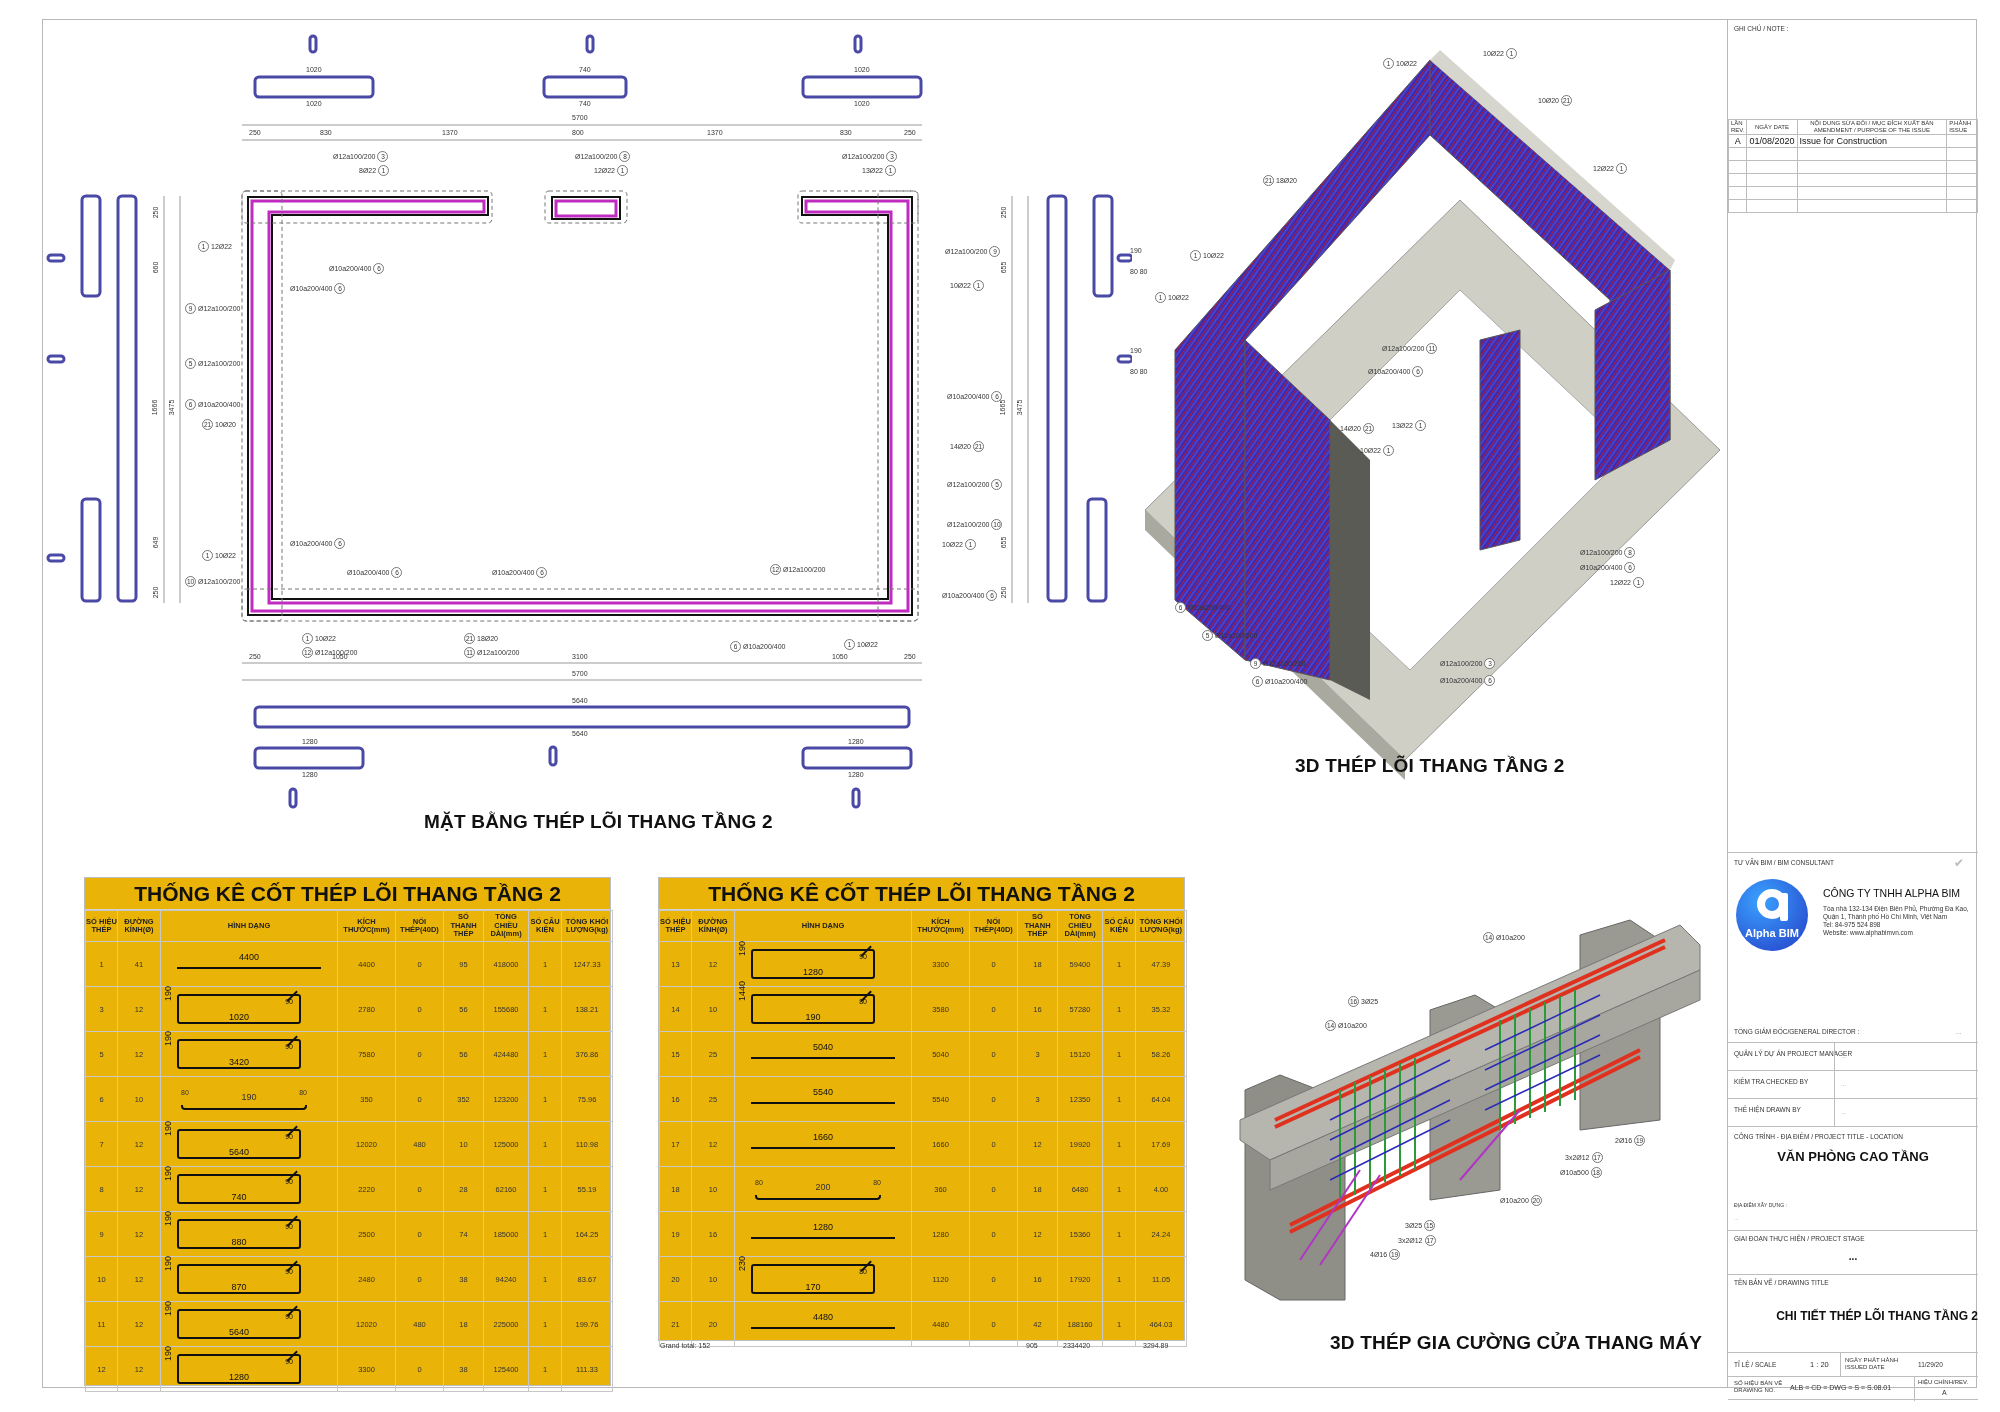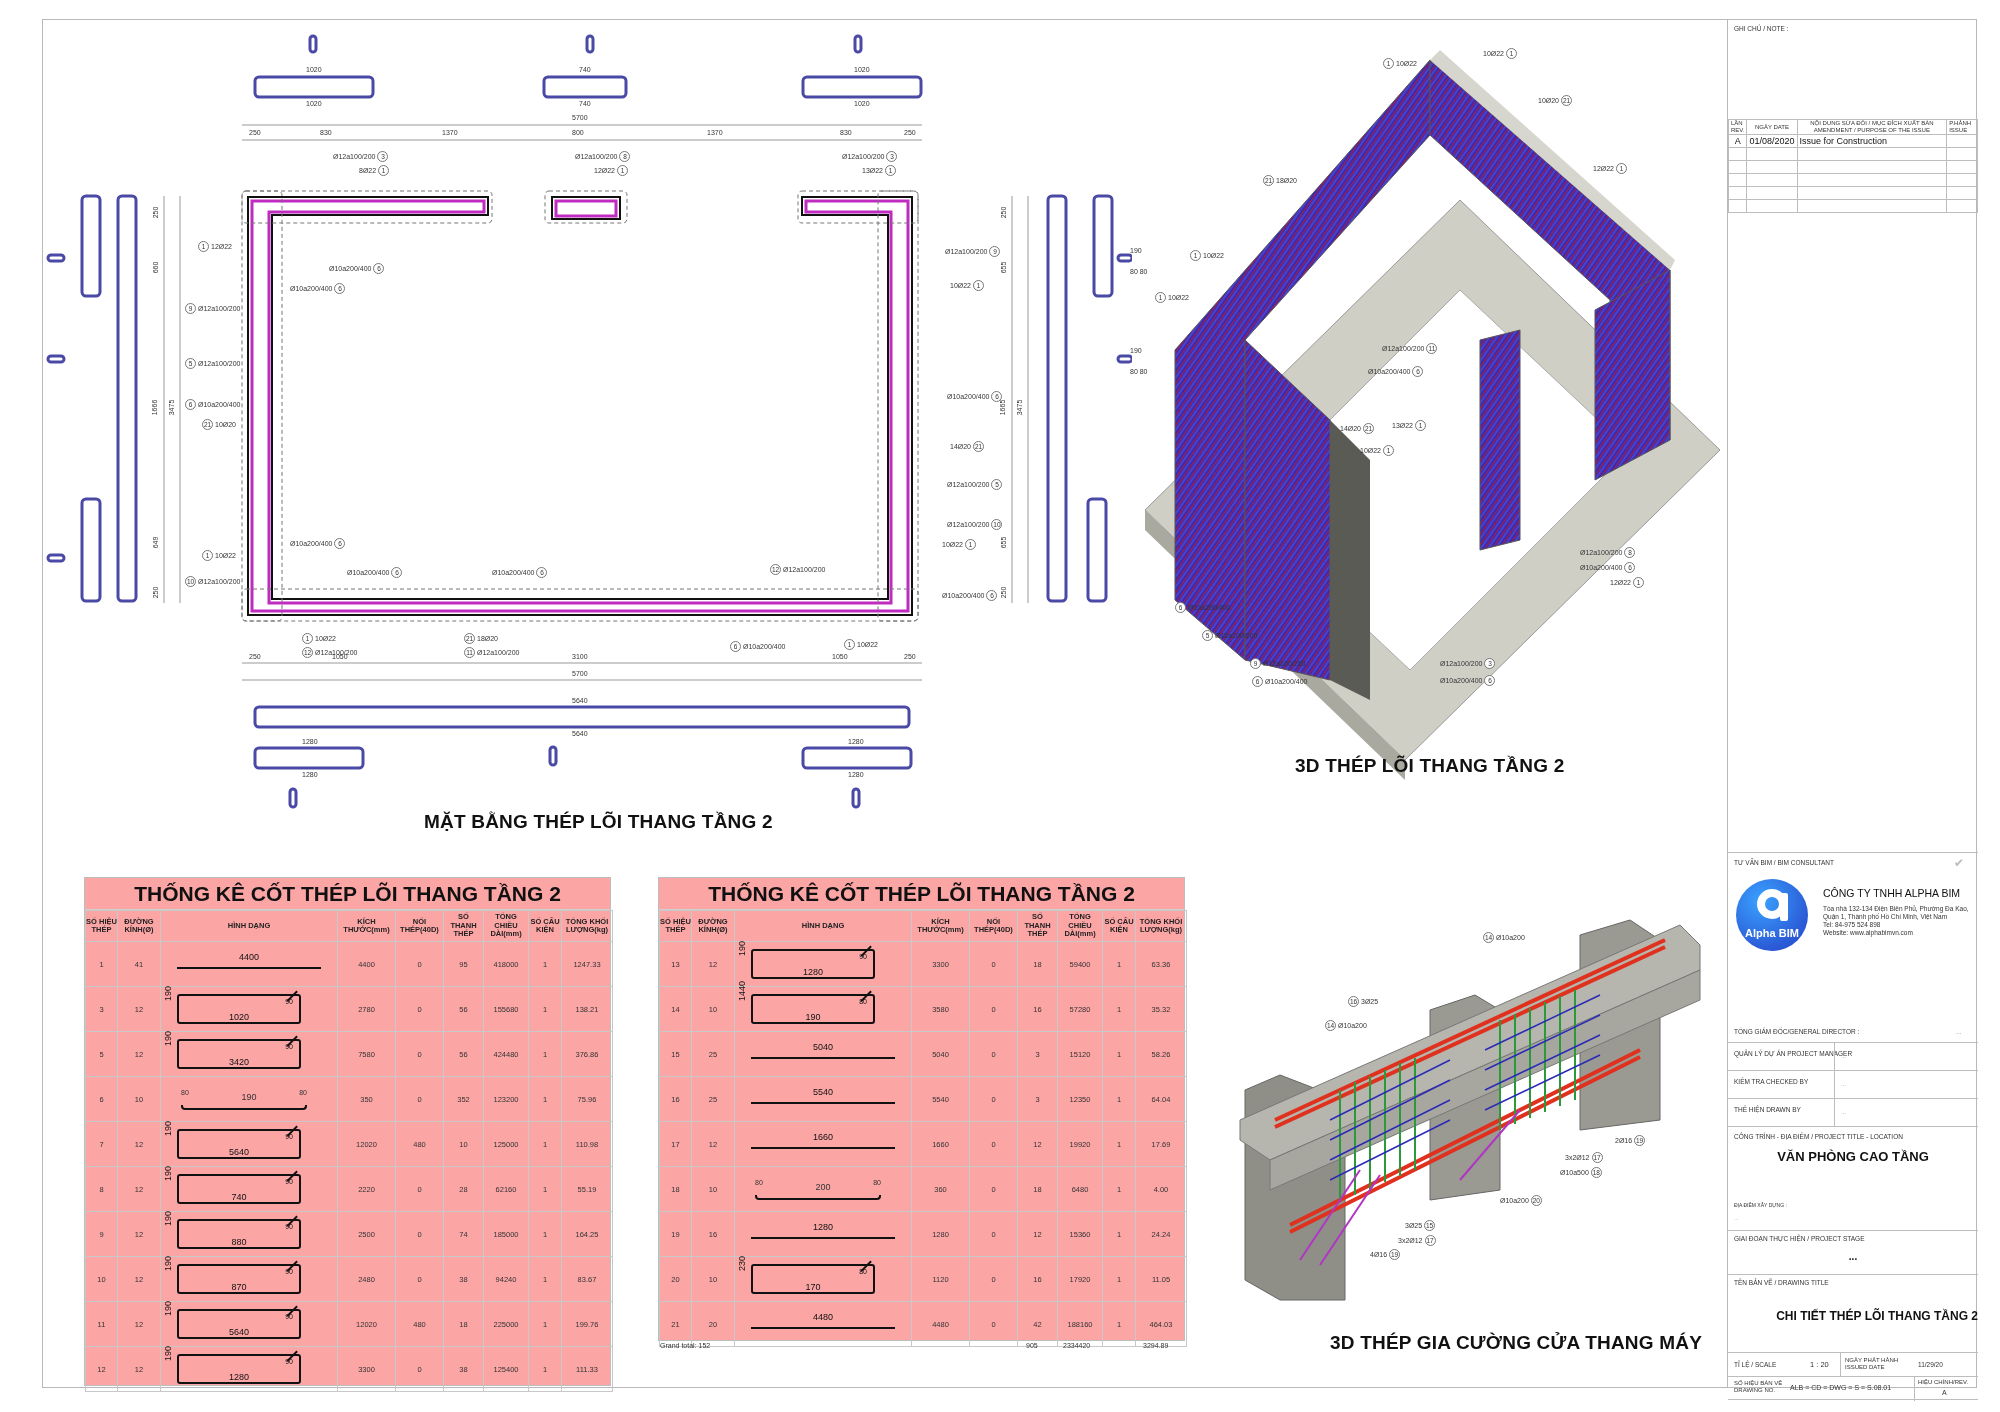--- a/index.html
+++ b/index.html
@@ -22,21 +22,21 @@
   .logo-text { position: absolute; left: 0; top: 48px; width: 72px; text-align: center; color: #fff; font-weight: bold; font-size: 11px; }
   .company { position: absolute; left: 95px; top: 34px; font-size: 10.5px; color: #111; }
   .addr { position: absolute; left: 95px; top: 52px; width: 150px; font-size: 6.5px; line-height: 8px; color: #333; }
   .kv-row { position: absolute; left: 0; width: 250px; height: 28px; border-top: 1px solid #bdbdbd; }
   .kv-row .k { position: absolute; left: 6px; top: 7px; font-size: 6.5px; line-height: 7.5px; color: #333; }
   .kv-row .v { position: absolute; left: 106px; top: 0; height: 28px; border-left: 1px solid #bdbdbd; padding-left: 6px; padding-top: 10px; font-size: 6px; color: #888; width: 144px; }
   .proj-title { position: absolute; left: 0; width: 250px; text-align: center; font-weight: bold; font-size: 13px; }
   .dwg-title { position: absolute; left: 0; width: 250px; text-align: center; font-weight: bold; font-size: 12px; }
   .sheet-title { font-weight: bold; font-size: 19px; letter-spacing: 0.2px; white-space: nowrap; }
   
-  .sched { position: absolute; border: 1px solid #bdbdbd; background: #fca5a5; }
+  .sched { position: absolute; border: 1px solid #bdbdbd; background: #eab308; }
   .sched-title { height: 32px; text-align: center; font-weight: bold; font-size: 21px; line-height: 32px; border-bottom: 1px solid #d0d0d0; }
   .sched table { border-collapse: collapse; width: 100%; table-layout: fixed; }
   .sched th { font-size: 7.5px; font-weight: bold; color: #222; border: 1px solid #c8c8c8; height: 31px; line-height: 8.5px; vertical-align: middle; }
   .sched td { font-size: 7.5px; color: #333; border: 1px solid #c8c8c8; height: 44.5px; text-align: center; vertical-align: middle; }
   .shape { position: relative; height: 44px; }
   .shape .bar { position: absolute; left: 16px; right: 16px; top: 25px; height: 2px; background: #111; }
   .shape .bar-lbl { position: absolute; left: 0; right: 0; top: 10px; text-align: center; font-size: 9px; color: #111; }
   .shape .stirrup { position: absolute; left: 16px; right: 36px; top: 7px; height: 30px; border: 2px solid #111; border-radius: 3px; }
   .shape .st-bot { position: absolute; left: 0; right: 0; bottom: 0px; text-align: center; font-size: 9px; color: #111; }
   .shape .st-hook { position: absolute; right: 6px; top: 2px; font-size: 7px; color: #111; }
@@ -677,21 +677,21 @@
                 <span class="st-slash"></span>
                 <span class="st-bot">1280</span>
               </div>
             </div>
           </td>
           <td>3300</td>
           <td>0</td>
           <td>18</td>
           <td>59400</td>
           <td>1</td>
-          <td>63.36</td>
+          <td>47.39</td>
         </tr>
         <tr>
           <td>14</td>
           <td>10</td>
           <td>
             <div class="shape">
               <span class="st-side">1440</span>
               <div class="stirrup">
                 <span class="st-hook">80</span>
                 <span class="st-slash"></span>

